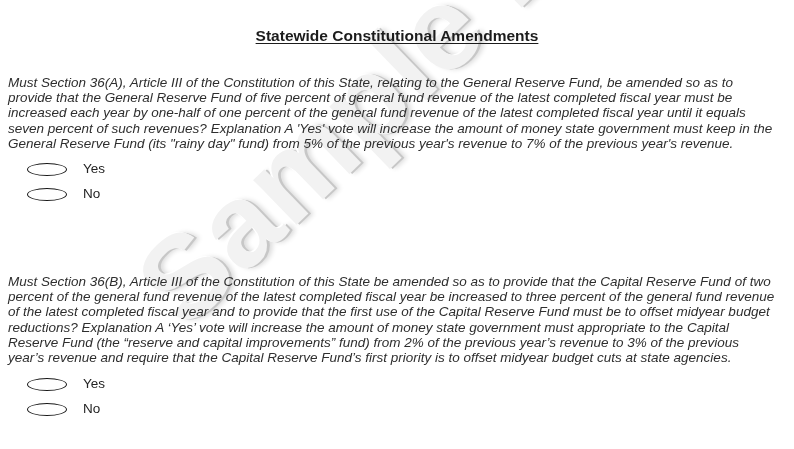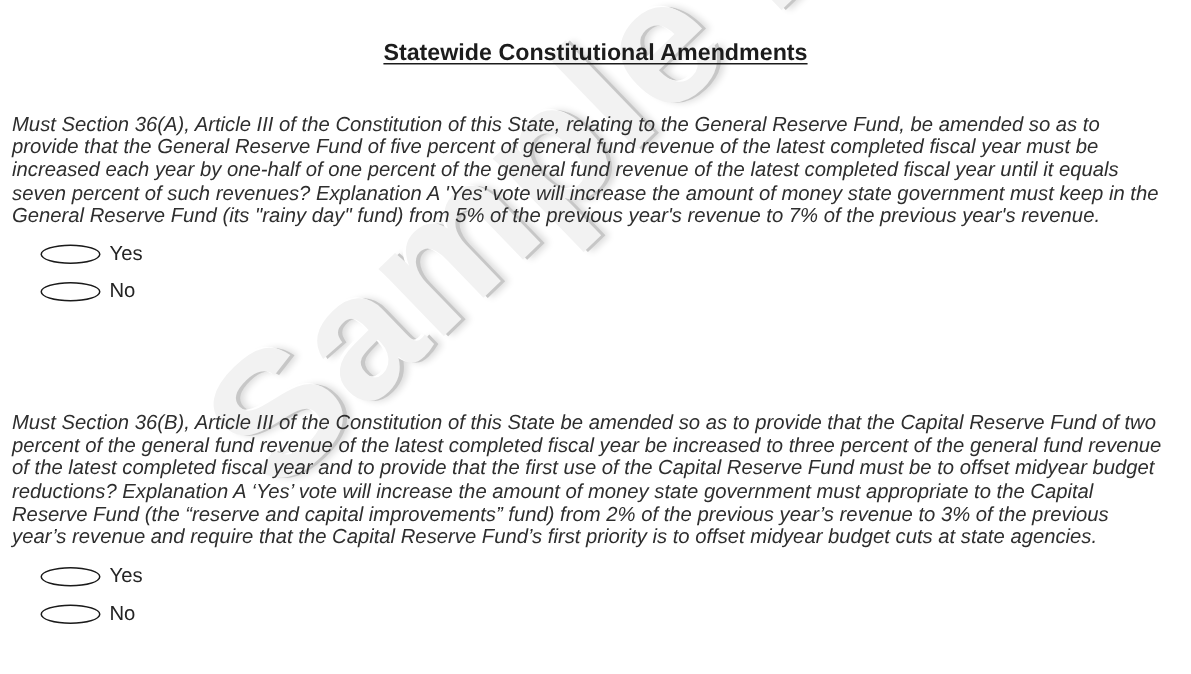--- a/index.html
+++ b/index.html
@@ -57,21 +57,21 @@
     font-style: italic;
   }
   .q1-text { top: 75px; }
   .q2-text { top: 274px; }
   .option {
     position: absolute;
     left: 27px;
     height: 15px;
     display: flex;
     align-items: center;
-    gap: 6px;
+    gap: 16px;
     cursor: pointer;
   }
   .opt-q1-yes { top: 162px; }
   .opt-q1-no  { top: 187px; }
   .opt-q2-yes { top: 377px; }
   .opt-q2-no  { top: 402px; }
   .oval {
     display: inline-block;
     width: 38px;
     height: 11px;

